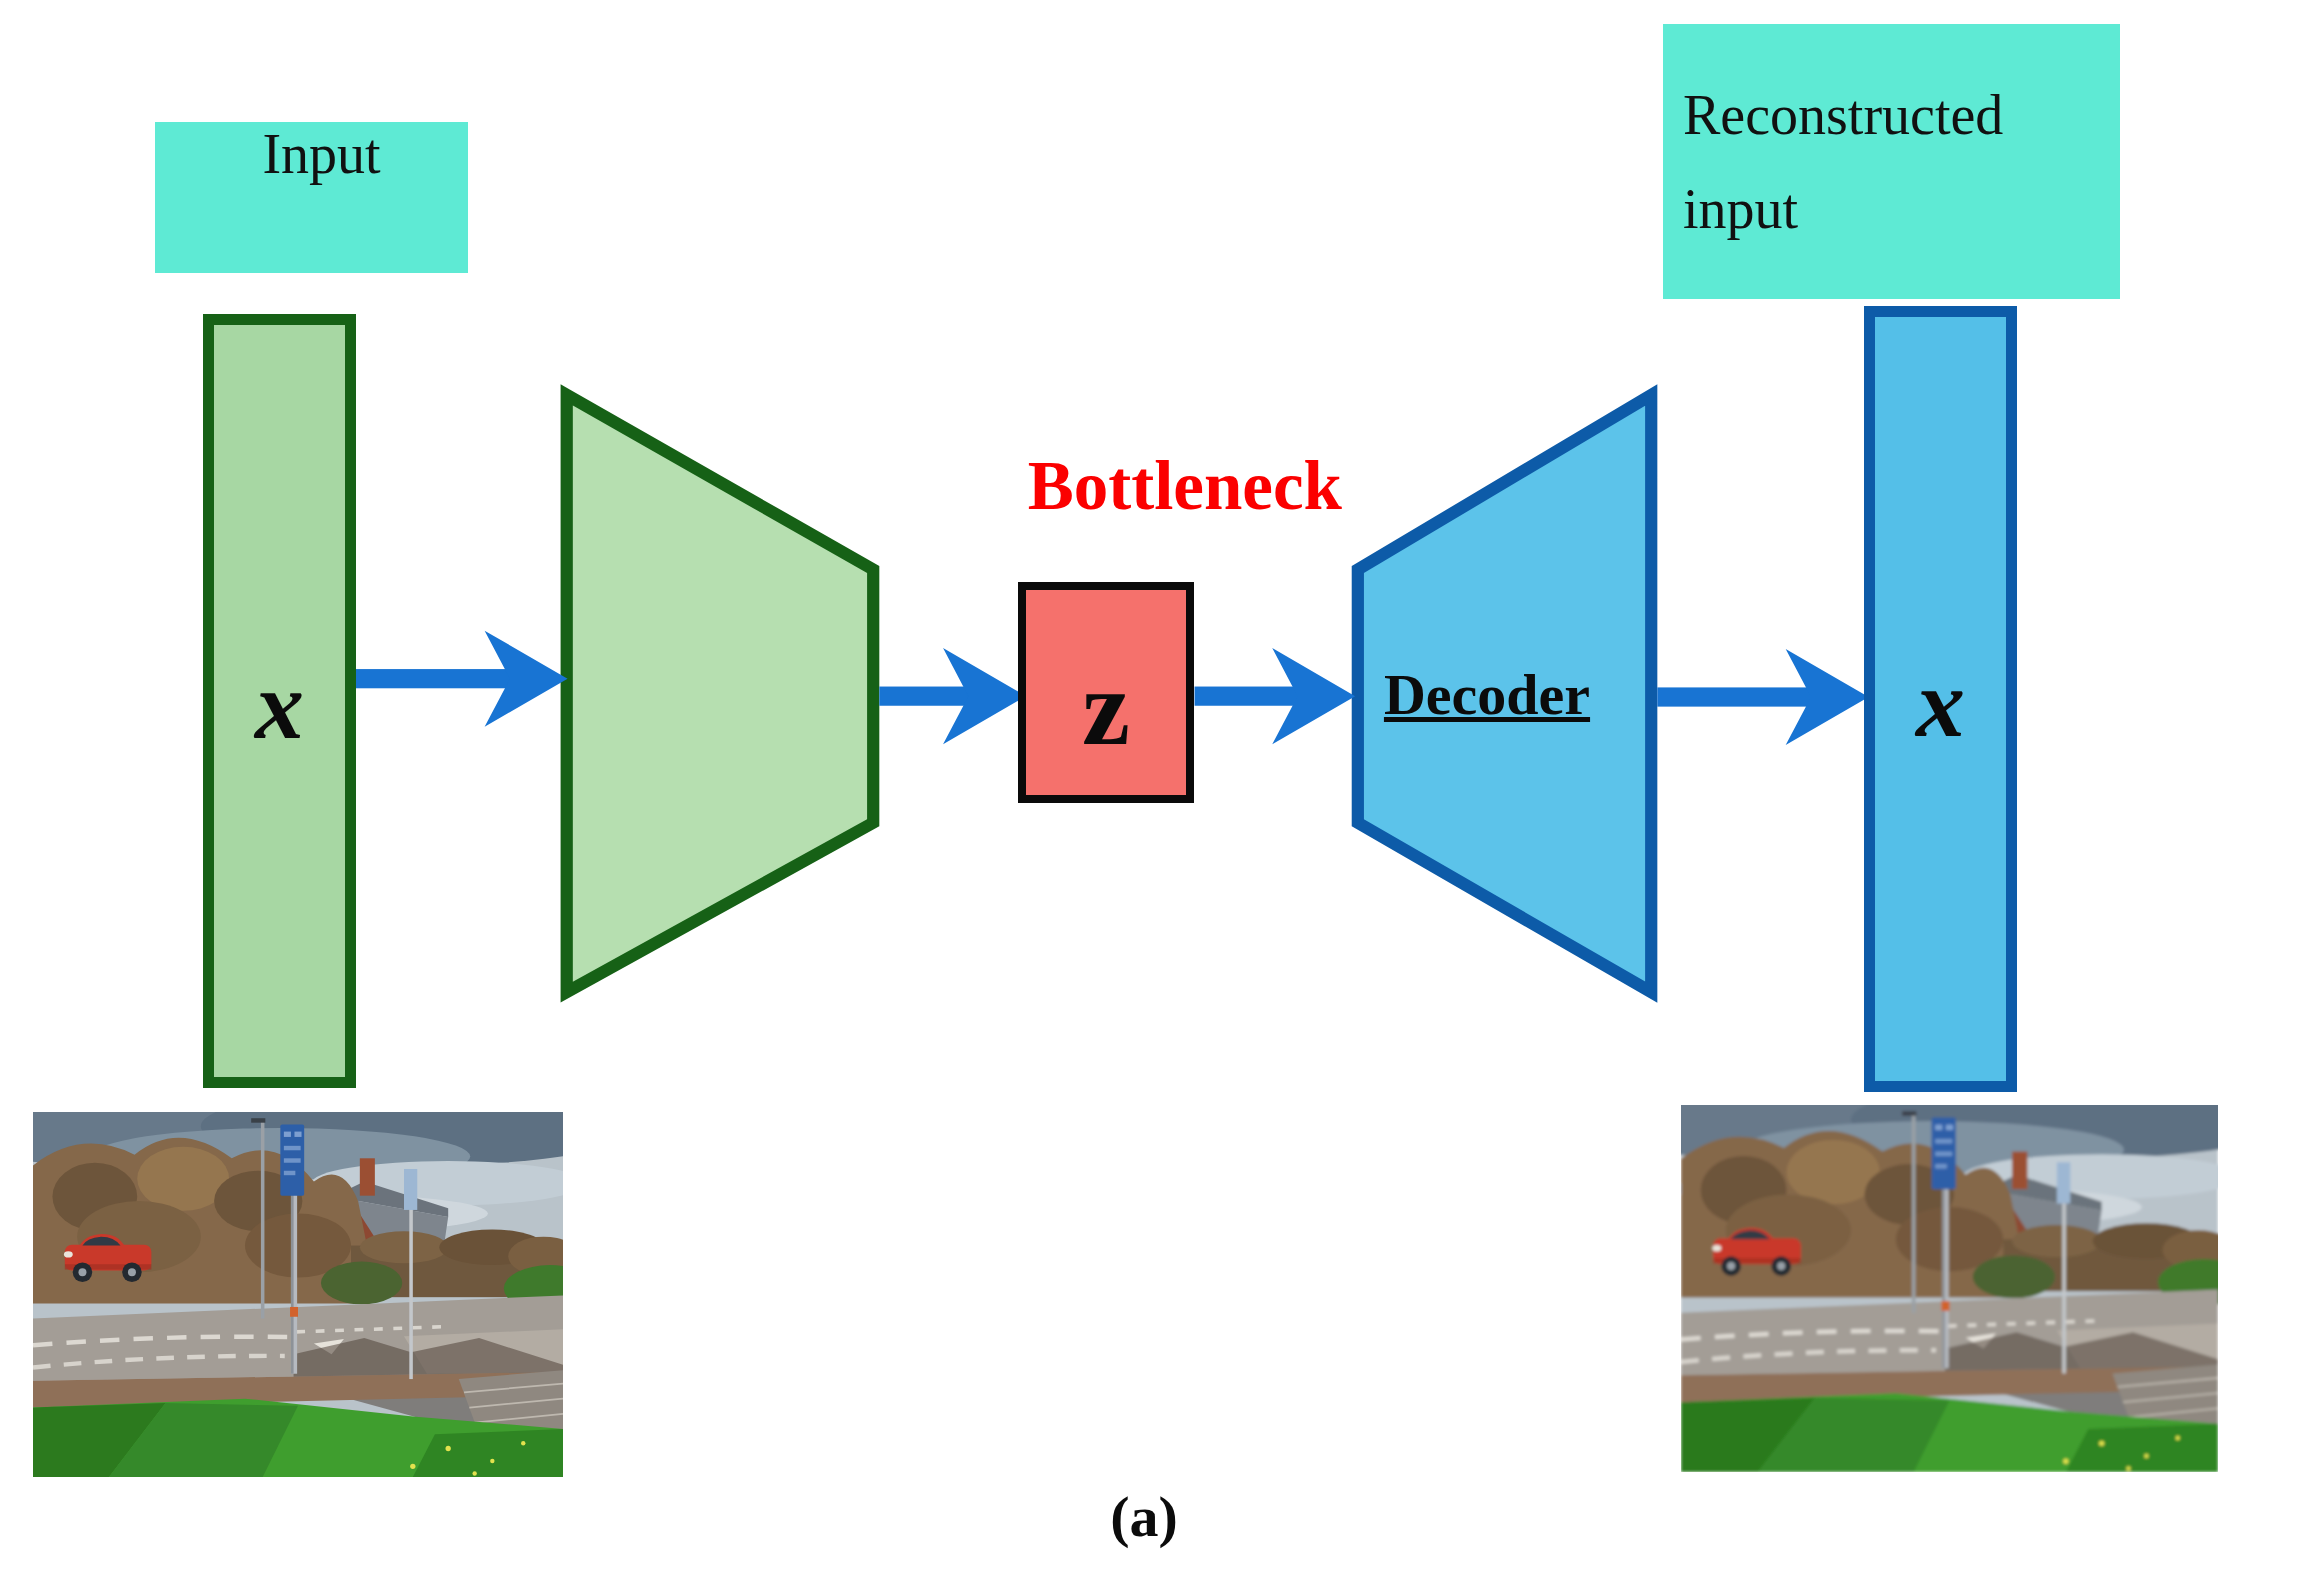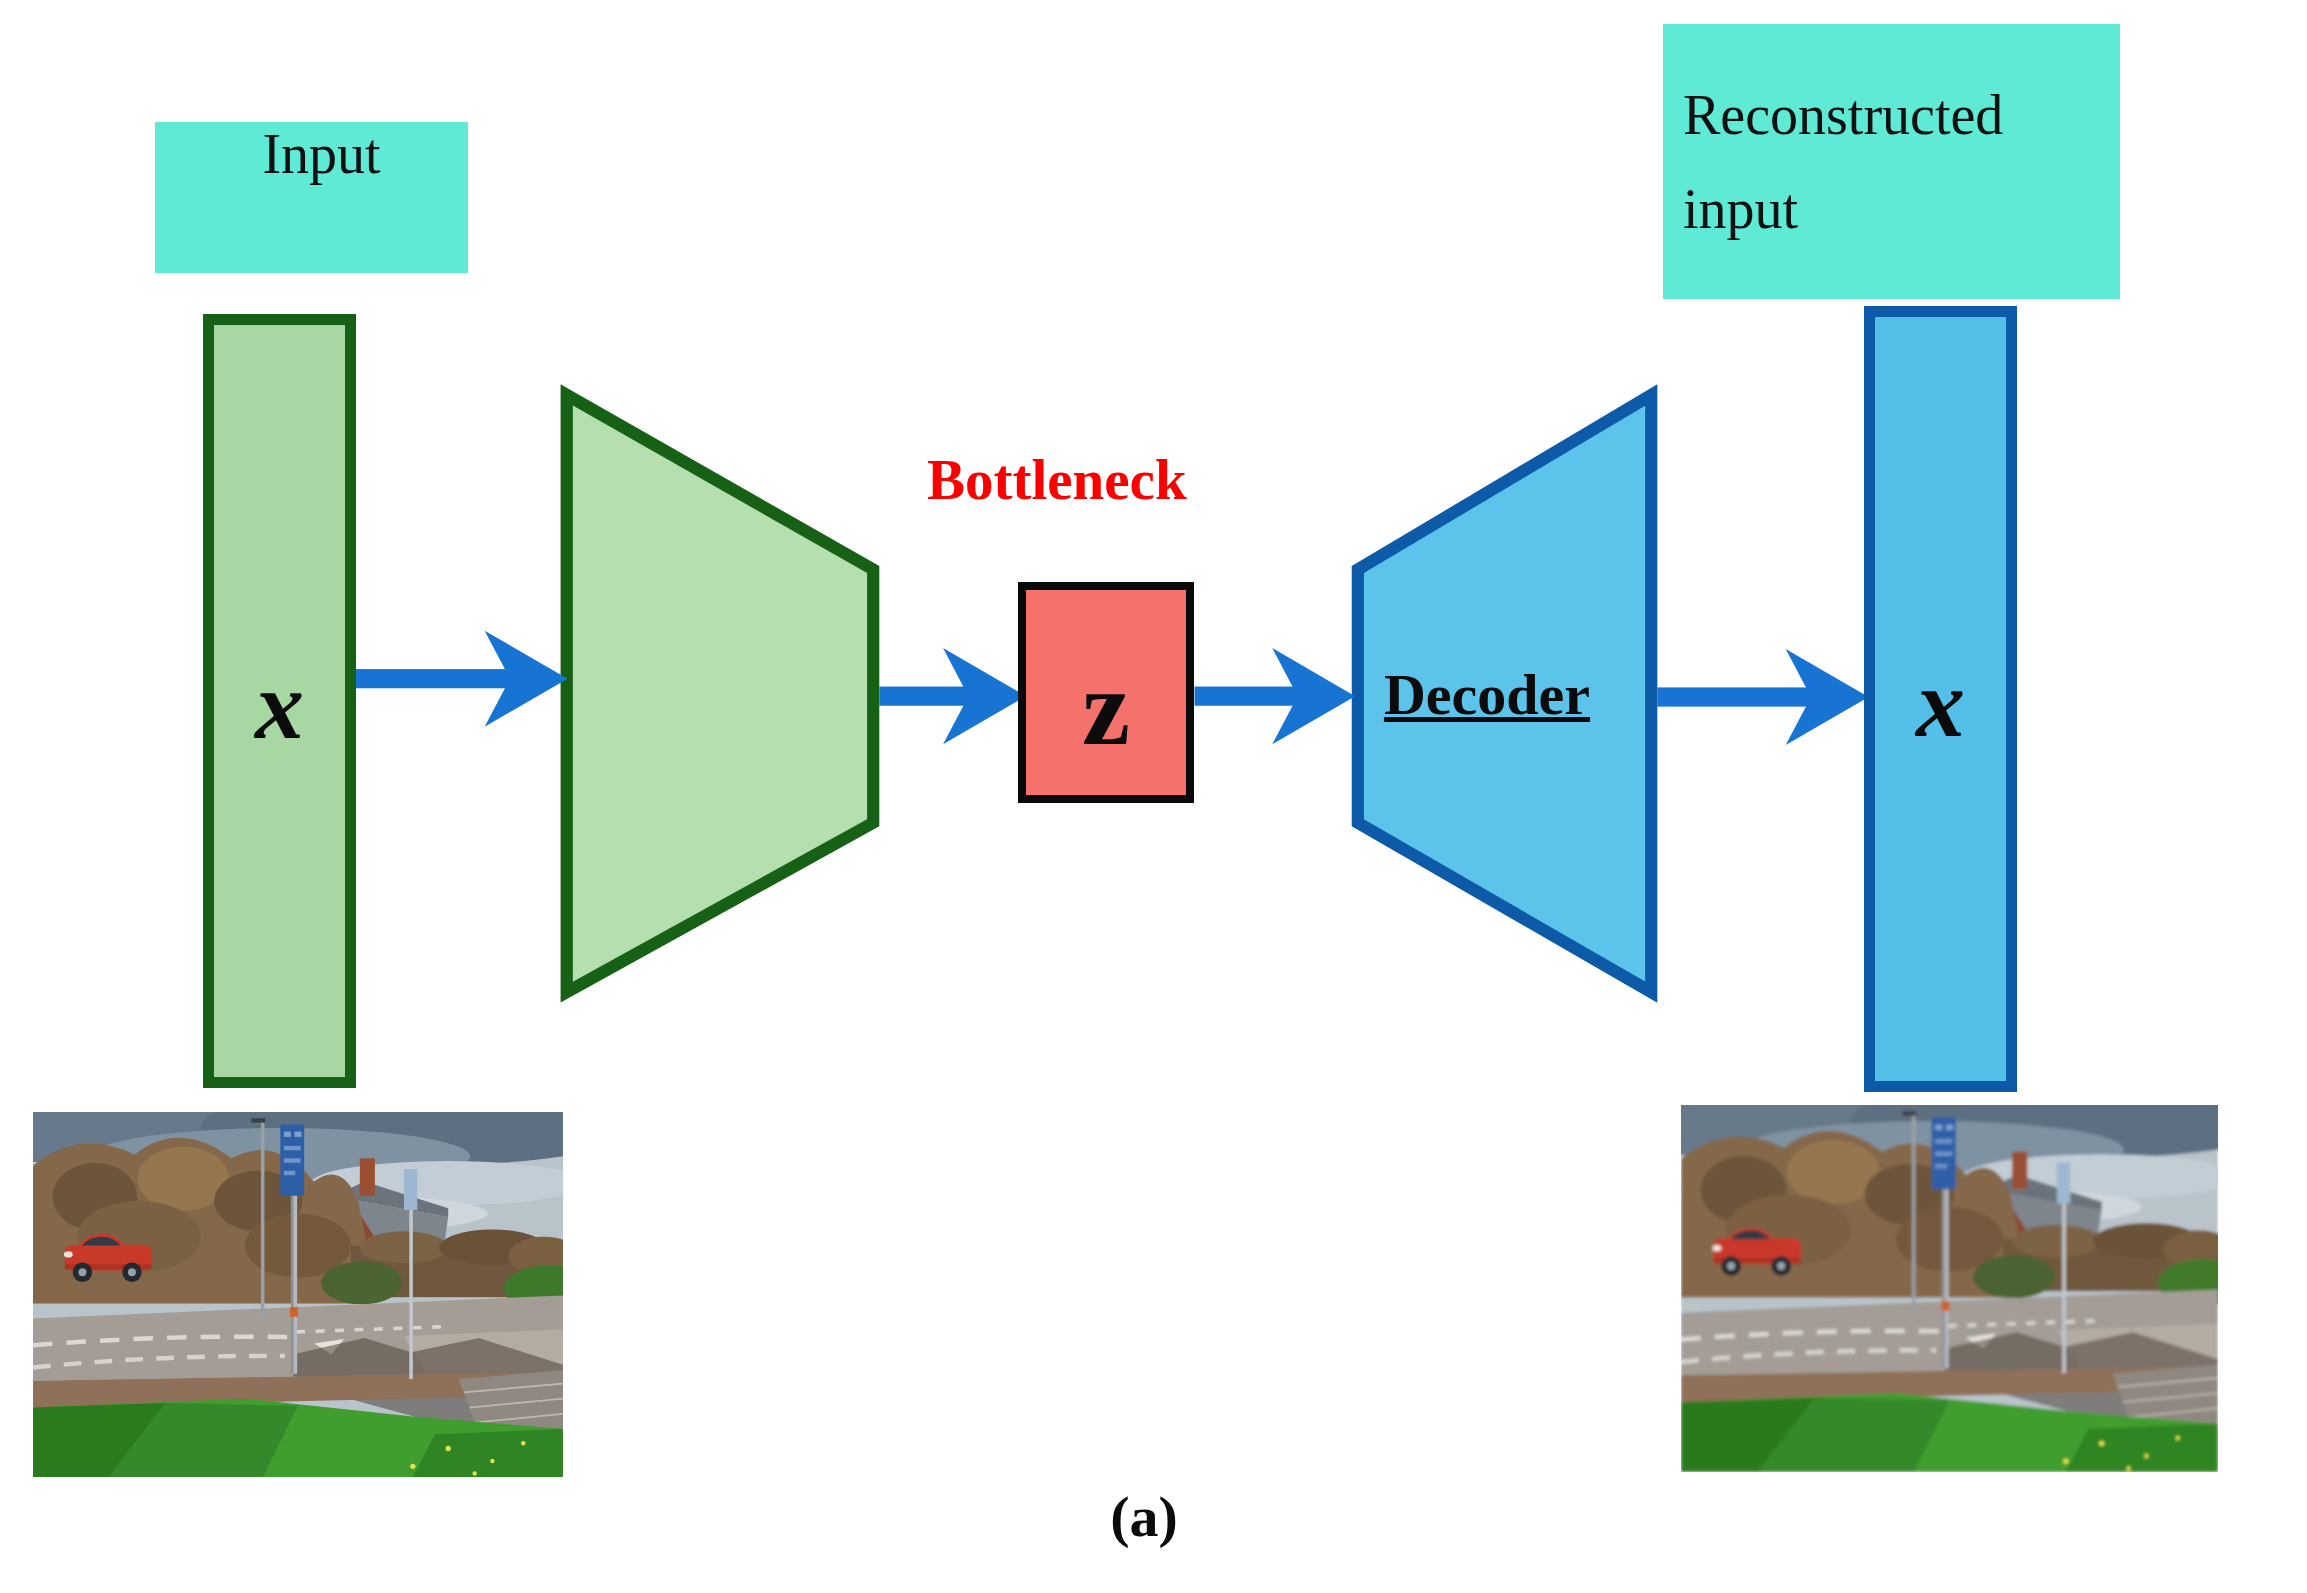--- a/index.html
+++ b/index.html
@@ -7,22 +7,22 @@
           font-family:"Liberation Serif", serif;}
   .abs{position:absolute;}
   .label-box{background:#5eead4;display:flex;align-items:flex-start;justify-content:center;
              color:#111;font-size:56px;padding-left:20px;}
   #recon-label{flex-direction:column;line-height:94px;}
   .vec-rect{box-sizing:border-box;display:flex;align-items:center;justify-content:center;}
   #input-rect{left:203px;top:314px;width:153px;height:774px;border:11.4px solid #166116;background:#a7d7a3;}
   #output-rect{left:1864px;top:306px;width:153px;height:786px;border:11.4px solid #0d5ba8;background:#54bfe8;}
   .vec-symbol{font-style:italic;font-weight:bold;font-size:98px;color:#0b0b0b;padding-top:8.7px;}
   .trap-label{font-weight:bold;font-size:58px;color:#0b0b0b;text-align:center;}
-  #bottleneck-label{left:927px;top:447px;width:437px;text-align:left;
-                    font-weight:bold;font-size:57px;color:#fb0000;}
+  #bottleneck-label{left:905px;top:447px;width:437px;text-align:right;
+                    font-weight:bold;font-size:69px;color:#fb0000;}
   #z-box{left:1018px;top:582px;width:176px;height:221px;box-sizing:border-box;
          border:8.7px solid #0a0a0a;background:#f5716c;display:flex;align-items:center;
          justify-content:center;}
   #z-box .sym{font-weight:bold;font-size:108px;color:#0b0b0b;padding-top:31px;}
   #caption{left:1035px;top:1483px;width:218px;text-align:center;font-weight:bold;
            font-size:58px;color:#0b0b0b;}
   svg{display:block;}
   .photo{overflow:hidden;}
 </style>
 </head>

